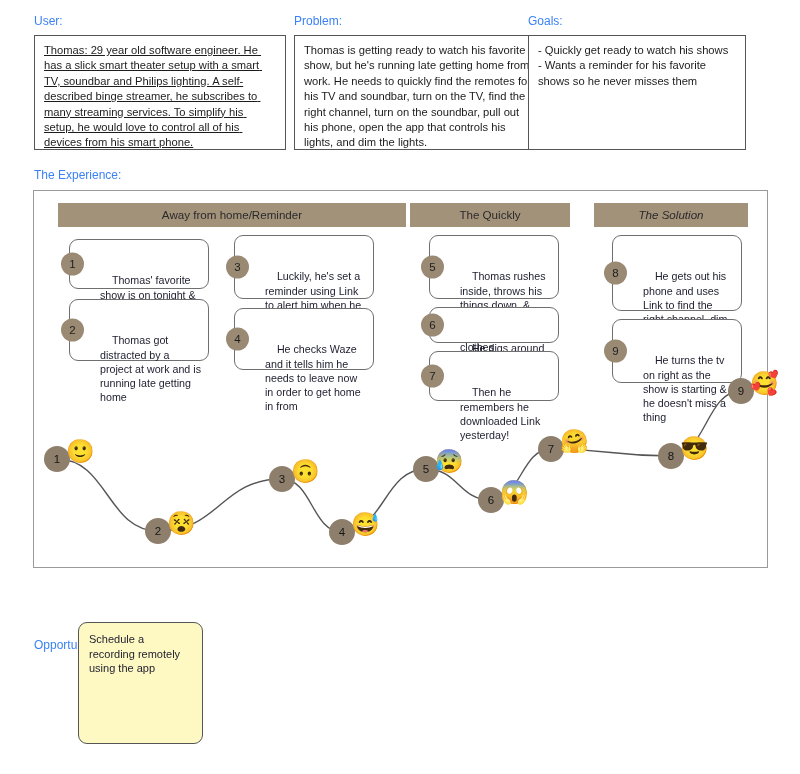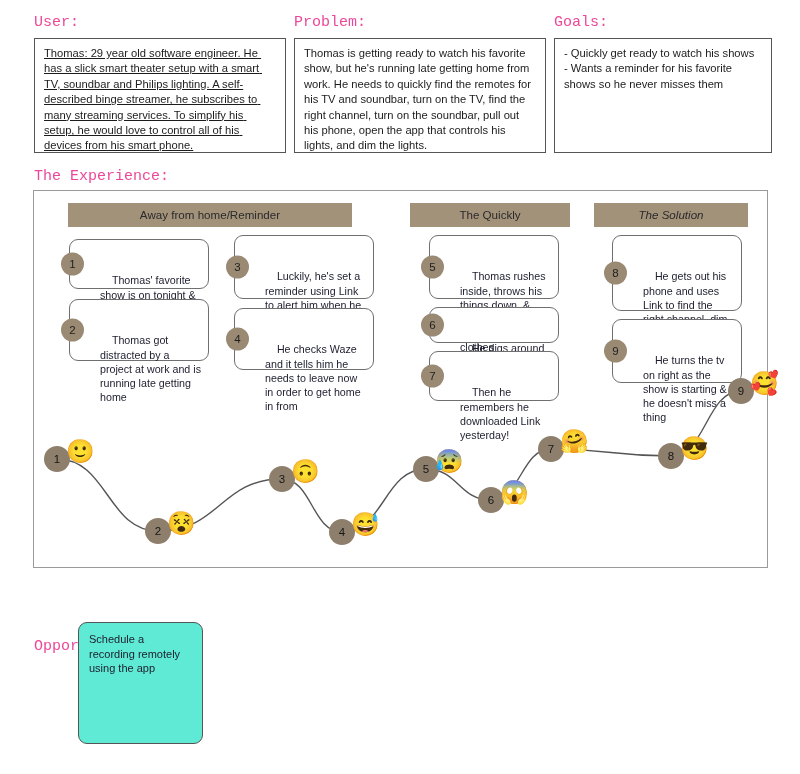--- a/index.html
+++ b/index.html
@@ -10,23 +10,23 @@
     width: 800px;
     height: 774px;
     background: #ffffff;
     font-family: "Liberation Sans", sans-serif;
     color: #222222;
     position: relative;
     overflow: hidden;
   }
 
   .section-title {
-    font-size: 15px;
-    color: #ec4899;
-    font-family: Liberation Mono, monospace;
+    font-size: 12px;
+    color: #3b82f6;
+    font-family: Liberation Sans, sans-serif;
   }
 
   
   .top-row {
     position: absolute;
     left: 0; top: 0;
     width: 800px;
   }
   .info-col {
     position: absolute;
@@ -46,21 +46,21 @@
     color: #1c1c1c;
     white-space: pre-wrap;
   }
 
   #col-user { left: 34px; width: 252px; }
   #col-user .info-box { width: 252px; height: 115px; text-decoration: underline; }
 
   #col-scenario { left: 294px; width: 252px; }
   #col-scenario .info-box { width: 252px; height: 115px; }
 
-  #col-goals { left: 554px; width: 197px; }
+  #col-goals { left: 528px; width: 197px; }
   #col-goals .info-box { width: 218px; height: 115px; }
 
   
   #experience-title {
     position: absolute;
     left: 34px;
     top: 168px;
   }
   #experience-panel {
     position: absolute;
@@ -75,21 +75,21 @@
 
   .phase-header {
     position: absolute;
     background: #a3927a;
     color: #2a2a2a;
     font-size: 11.6px;
     text-align: center;
     line-height: 24px;
     height: 24px;
   }
-  #phase-0 { left: 24px;  top: 12px; width: 284px; margin-left: 10px; }
+  #phase-0 { left: 24px;  top: 12px; width: 348px; }
   #phase-1 { left: 376px; top: 12px; width: 160px; }
   #phase-2 { left: 560px; top: 12px; width: 154px; font-style: italic; }
 
   
   .step-card {
     position: absolute;
     box-sizing: border-box;
     border: 1px solid #6f6f6f;
     border-radius: 9px;
     background: #ffffff;
@@ -150,21 +150,21 @@
   }
   #opportunity-card {
     position: absolute;
     left: 78px;
     top: 622px;
     width: 125px;
     height: 122px;
     box-sizing: border-box;
     border: 1px solid #555555;
     border-radius: 9px;
-    background: #5eead4;
+    background: #fef9c3;
     padding: 9px 10px;
     font-size: 11px;
     line-height: 14.5px;
     color: #1d1d2e;
     white-space: pre-wrap;
   }
 </style>
 </head>
 <body>
 

